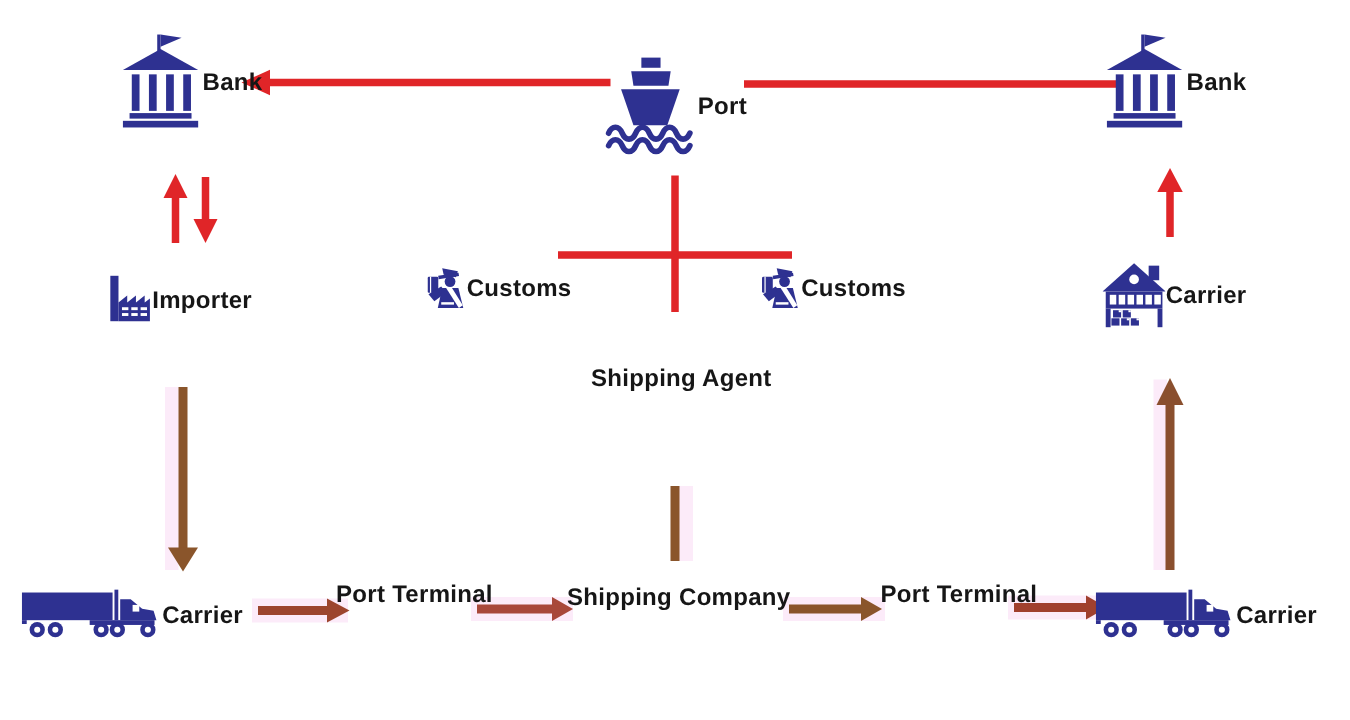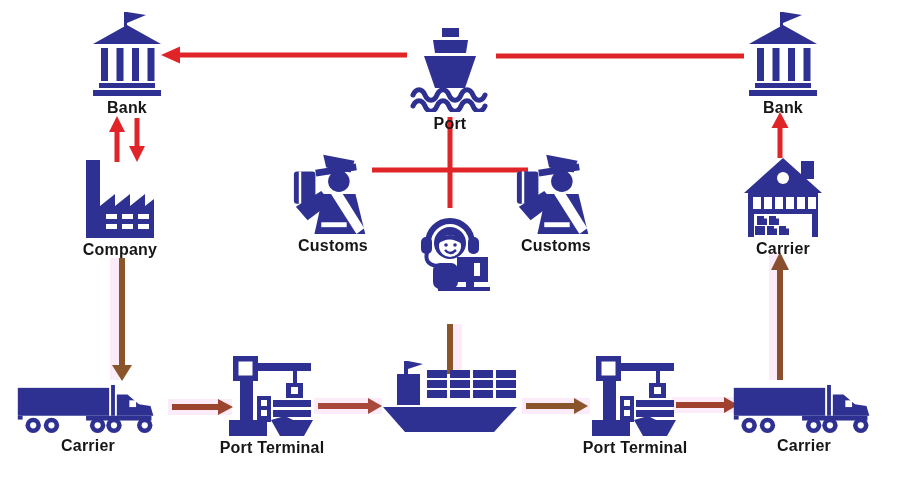--- a/index.html
+++ b/index.html
@@ -2,21 +2,21 @@
 <html><head>
 <meta charset="utf-8">
 <style>
   html,body{margin:0;padding:0;background:#ffffff;}
   .canvas{
     position:relative;width:900px;height:480px;background:#ffffff;
     overflow:hidden;font-family:"Liberation Sans",sans-serif;
   }
   .overlay{position:absolute;left:0;top:0;z-index:0;}
   .node{
-    position:absolute;display:flex;flex-direction:column;align-items:center;z-index:1;
+    position:absolute;display:flex;align-items:center;z-index:1;
   }
   .node .label{
     font-weight:bold;font-size:16px;color:#161616;margin-top:3px;
     white-space:nowrap;letter-spacing:0.2px;text-align:center;
   }
   .icon{fill:#2e3191;}
 </style>
 </head>
 <body>
 
@@ -138,21 +138,21 @@
       <path d="M18,78 L18,46 L33,34 L33,46 L48,34 L48,46 L63,34 L63,46 L72,39 L72,78 Z"></path>
       <g fill="#ffffff">
         <rect x="24" y="54" width="11" height="5"></rect>
         <rect x="40" y="54" width="11" height="5"></rect>
         <rect x="56" y="54" width="11" height="5"></rect>
         <rect x="24" y="64" width="11" height="5"></rect>
         <rect x="40" y="64" width="11" height="5"></rect>
         <rect x="56" y="64" width="11" height="5"></rect>
       </g>
     </svg>
-    <span class="label">Company</span>
+    <span class="label">Importer</span>
   </div>
 
   <div class="node" style="left:285px;top:148px;width:96px">
     <svg class="icon" viewBox="0 0 80 88" width="80" height="86">
       <rect x="0" y="24" width="22" height="33" rx="3"></rect>
       <rect x="5" y="24" width="2.5" height="33" fill="#ffffff"></rect>
       <polygon points="2,60 28,44 38,56 14,74"></polygon>
       <polygon points="30,7 62,13 58,25 33,20"></polygon>
       <rect x="22" y="19" width="42" height="7" transform="rotate(-9 43 22)"></rect>
       <circle cx="46" cy="34" r="11"></circle>
@@ -189,20 +189,21 @@
       <path d="M28,31 q8,-11 25,-5 l1,7 q-13,-9 -24,0 Z"></path>
       <circle cx="38" cy="34" r="1.8"></circle>
       <circle cx="47" cy="34" r="1.8"></circle>
       <path d="M37,39 q5,6 11,0" fill="none" stroke="#2e3191" stroke-width="2.5"></path>
       <rect x="25" y="52" width="25" height="26" rx="7"></rect>
       <rect x="49" y="46" width="31" height="25"></rect>
       <rect x="66" y="52" width="6" height="13" fill="#ffffff"></rect>
       <rect x="58" y="71" width="8" height="5"></rect>
       <rect x="30" y="76" width="52" height="4"></rect>
     </svg>
+    <span class="label">Shipping Agent</span>
   </div>
 
   <div class="node" style="left:735px;top:155px;width:96px">
     <svg class="icon" viewBox="0 0 78 82" width="78" height="82">
       <rect x="57" y="6" width="13" height="18"></rect>
       <polygon points="0,38 39,3 78,38"></polygon>
       <circle cx="39" cy="23" r="6" fill="#ffffff"></circle>
       <rect x="4" y="38" width="70" height="21"></rect>
       <g fill="#ffffff">
         <rect x="9" y="42" width="8" height="12"></rect>
@@ -285,20 +286,21 @@
           <rect x="69" y="20" width="20" height="8"></rect>
           <rect x="92" y="20" width="20" height="8"></rect>
           <rect x="115" y="20" width="20" height="8"></rect>
         <rect x="46" y="30" width="20" height="8"></rect>
           <rect x="69" y="30" width="20" height="8"></rect>
           <rect x="92" y="30" width="20" height="8"></rect>
           <rect x="115" y="30" width="20" height="8"></rect>
       </g>
       <polygon points="2,47 136,47 113,72 24,72"></polygon>
     </svg>
+    <span class="label">Shipping Company</span>
   </div>
 
   <div class="node" style="left:587px;top:354px;width:96px">
     <svg class="icon" viewBox="0 0 86 82" width="86" height="82">
       <rect x="28" y="9" width="54" height="8"></rect>
       <rect x="4" y="2" width="25" height="25"></rect>
       <rect x="9.5" y="7.5" width="14" height="14" fill="#ffffff"></rect>
       <rect x="11" y="27" width="13" height="41"></rect>
       <rect x="64" y="17" width="4" height="12"></rect>
       <rect x="57" y="29" width="17" height="15"></rect>

